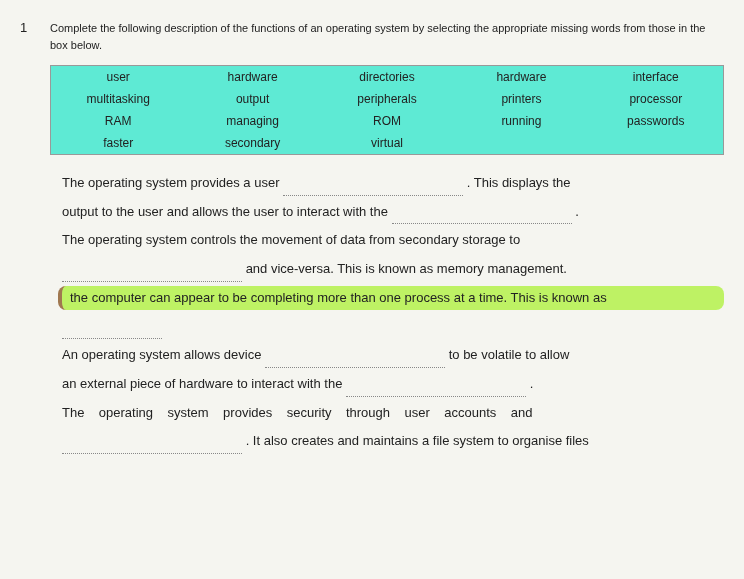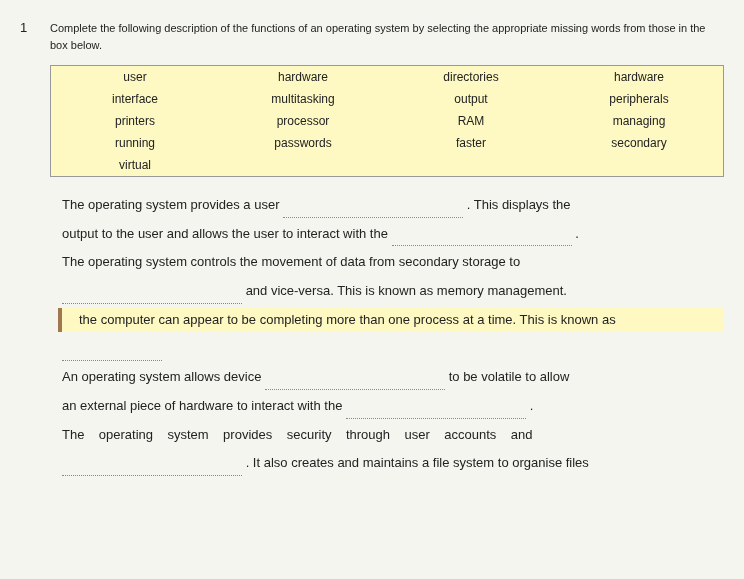--- a/index.html
+++ b/index.html
@@ -24,24 +24,24 @@
     .question-number {
       font-size: 13px;
       min-width: 20px;
     }
     .question-text {
       font-size: 11px;
       line-height: 1.5;
     }
     .word-bank {
       display: grid;
-      grid-template-columns: repeat(4, 1fr);
+      grid-template-columns: repeat(5, 1fr);
       border: 1px solid #999;
       margin: 12px 0 16px 30px;
-      background: #fef9c3;
+      background: #5eead4;
     }
     .word-bank-cell {
       padding: 4px 6px;
       font-size: 12px;
       text-align: center;
       border: none;
     }
     .body-text {
       margin-left: 42px;
       font-size: 13px;
@@ -58,24 +58,25 @@
       height: 14px;
       vertical-align: bottom;
     }
     .blank-long {
       min-width: 180px;
     }
     .blank-medium {
       min-width: 100px;
     }
     .highlight-row {
-      background: #fef9c3;
+      background: #bef264;
       border-left: 4px solid #a07850;
-      padding-left: 17px;
+      padding-left: 8px;
       margin-left: -4px;
+      border-radius: 8px;
     }
   </style>
 </head>
 <body>
 
 <div class="page">
 
   <div class="question-row">
     <div class="question-number">1</div>
     <div class="question-text">Complete the following description of the functions of an operating system by selecting the appropriate missing words from those in the box below.</div>
@@ -89,20 +90,21 @@
     <div class="word-bank-cell">interface</div>
     <div class="word-bank-cell">multitasking</div>
 
     <div class="word-bank-cell">output</div>
     <div class="word-bank-cell">peripherals</div>
     <div class="word-bank-cell">printers</div>
     <div class="word-bank-cell">processor</div>
     <div class="word-bank-cell">RAM</div>
     <div class="word-bank-cell">managing</div>
 
+    <div class="word-bank-cell">ROM</div>
     <div class="word-bank-cell">running</div>
     <div class="word-bank-cell">passwords</div>
     <div class="word-bank-cell">faster</div>
     <div class="word-bank-cell">secondary</div>
     <div class="word-bank-cell">virtual</div>
   </div>
 
   <div class="body-text">
 
     <div class="line">

